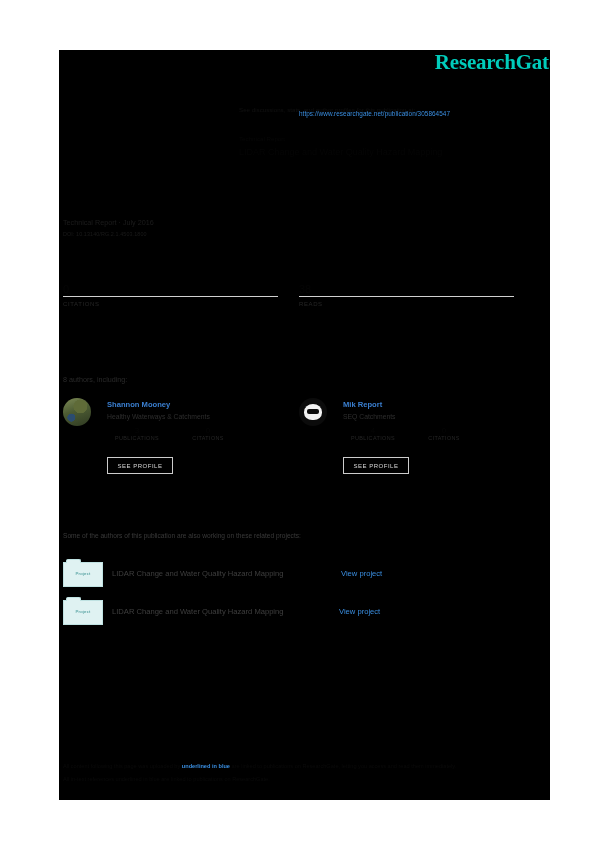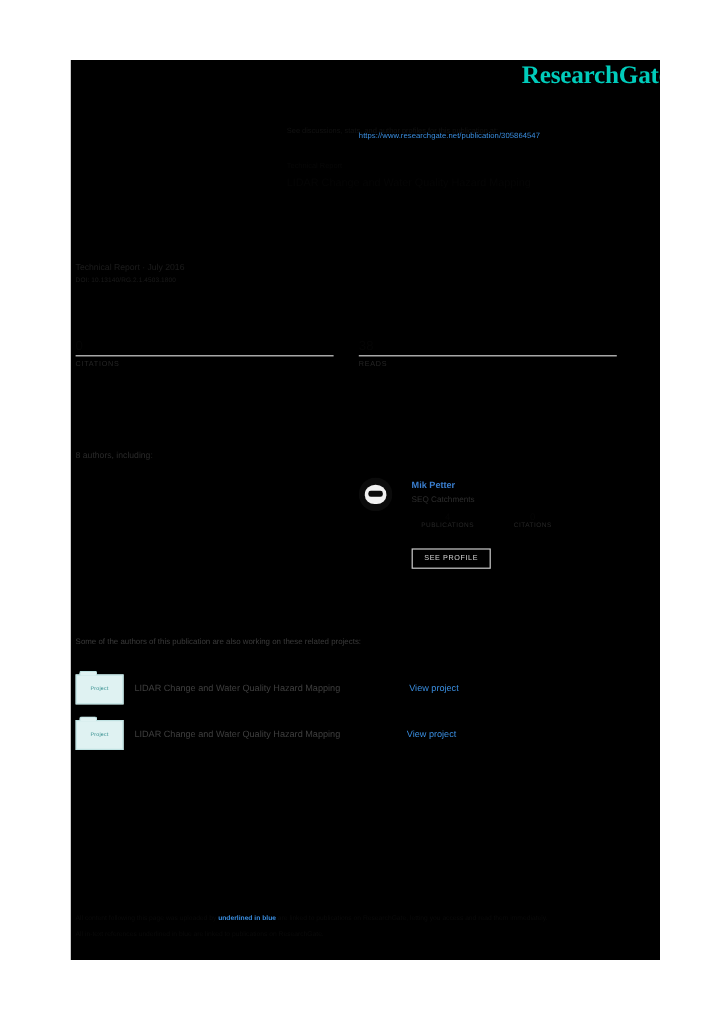--- a/index.html
+++ b/index.html
@@ -350,26 +350,44 @@
     <div class="stat-label">CITATIONS</div>
   </div>
   <div class="stat right">
     <div class="stat-value">38</div>
     <div class="stat-rule"></div>
     <div class="stat-label">READS</div>
   </div>
 
   <div class="authors-heading">8 authors, including:</div>
 
+  <div class="author-card left">
+    <div class="avatar">
+      <div class="avatar-photo"></div>
+    </div>
+    <div class="author-name">Shannon Mooney</div>
+    <div class="author-affil">Healthy Waterways &amp; Catchments</div>
+    <div class="author-stats">
+      <div class="astat pubs">
+        <div class="astat-value">3</div>
+        <div class="astat-label">PUBLICATIONS</div>
+      </div>
+      <div class="astat cits">
+        <div class="astat-value">0</div>
+        <div class="astat-label">CITATIONS</div>
+      </div>
+    </div>
+    <div class="see-profile">SEE PROFILE</div>
+  </div>
 
   <div class="author-card right">
     <div class="avatar">
       <div class="avatar-logo"></div>
     </div>
-    <div class="author-name">Mik Petter</div>
+    <div class="author-name">Mik Report</div>
     <div class="author-affil">SEQ Catchments</div>
     <div class="author-stats">
       <div class="astat pubs">
         <div class="astat-value">4</div>
         <div class="astat-label">PUBLICATIONS</div>
       </div>
       <div class="astat cits">
         <div class="astat-value">0</div>
         <div class="astat-label">CITATIONS</div>
       </div>

